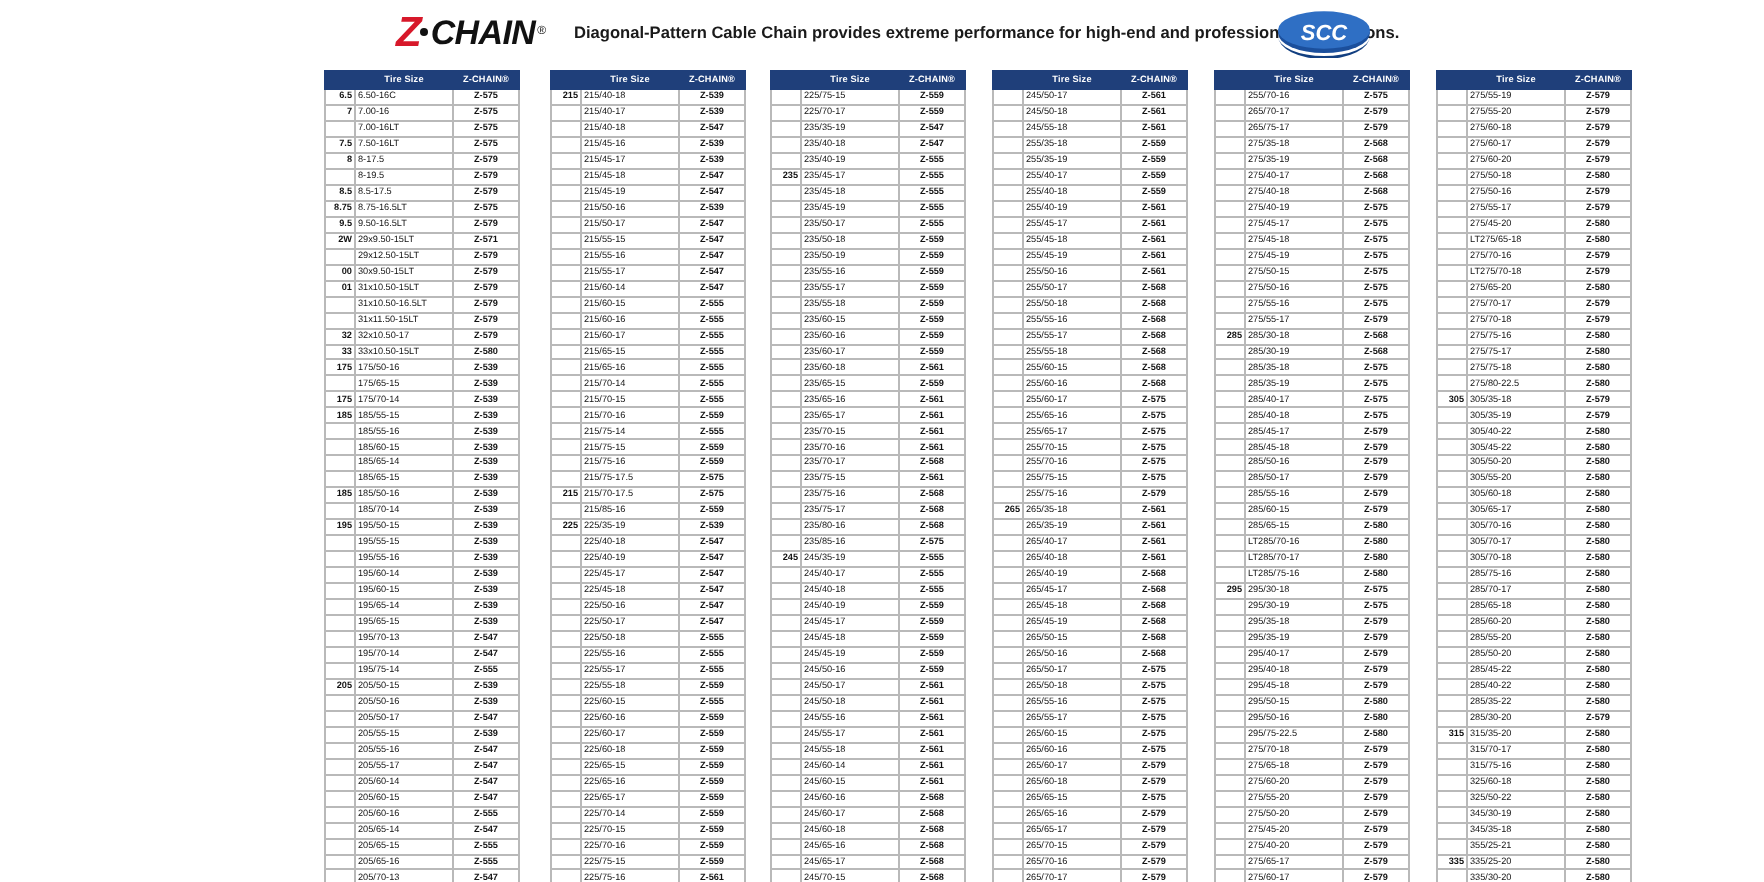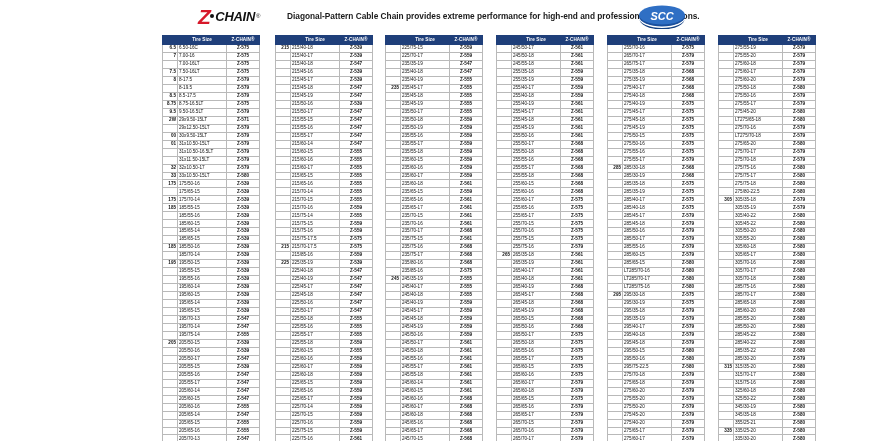--- a/index.html
+++ b/index.html
@@ -24,21 +24,21 @@
   .logo-z{
     font-size:21px;font-weight:bold;font-style:italic;
     color:#d7182a;line-height:1;
     font-family:"Liberation Sans", sans-serif;
   }
   .logo-dot{
     width:4px;height:4px;border-radius:50%;
     background:#111;margin:0 1px 0 0;align-self:center;
   }
   .logo-chain{
-    font-size:13px;font-weight:bold;font-style:italic;
+    font-size:17px;font-weight:bold;font-style:italic;
     color:#111;line-height:1;letter-spacing:-0.3px;
   }
   .logo-tm{font-size:6px;color:#111;vertical-align:super;margin-left:1px;}
 
   .tagline{
     position:absolute;left:287px;top:11px;
     font-size:8.3px;color:#1a1a1a;white-space:nowrap;
     font-weight:600;
   }
 

